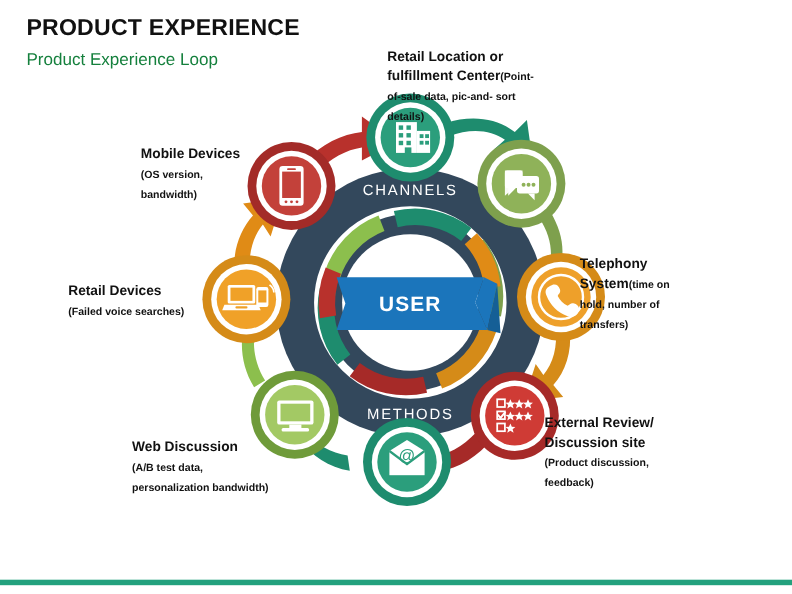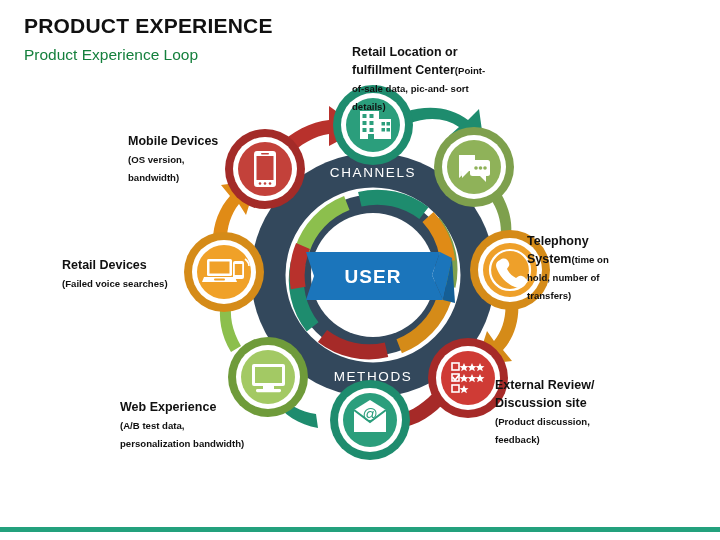--- a/index.html
+++ b/index.html
@@ -250,21 +250,21 @@
 
   <div class="lbl lbl-ext">
     <span class="big">External Review/</span><br>
     <span class="big">Discussion site</span><br>
     <span class="small">(Product discussion,</span><br>
     <span class="small">feedback)</span>
   </div>
 
 
   <div class="lbl lbl-web">
-    <span class="big">Web Experience</span><br>
+    <span class="big">Web Discussion</span><br>
     <span class="small">(A/B test data,</span><br>
     <span class="small">personalization bandwidth)</span>
   </div>
 
   <div class="lbl lbl-smart">
     <span class="big">Retail Devices</span><br>
     <span class="small">(Failed voice searches)</span>
   </div>
 
   <div class="lbl lbl-mobile">

